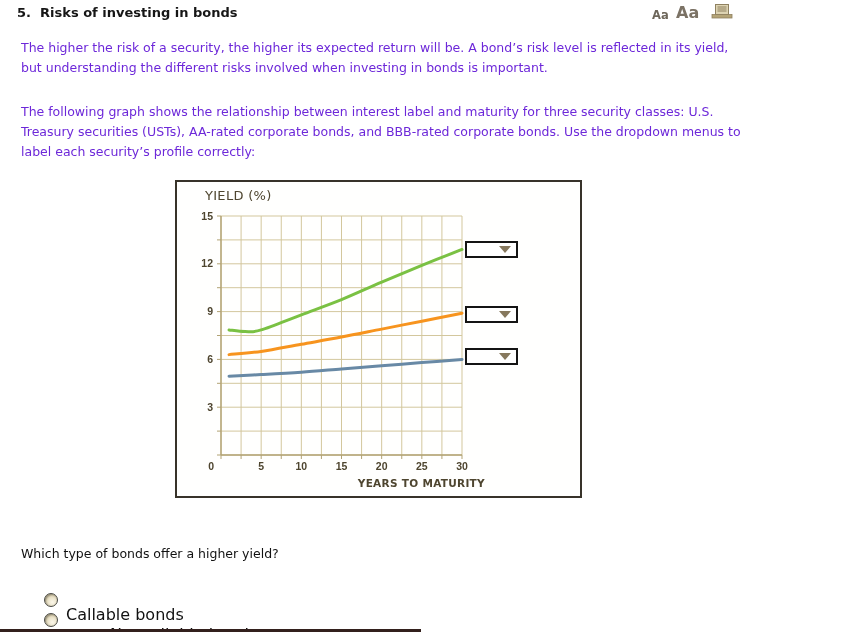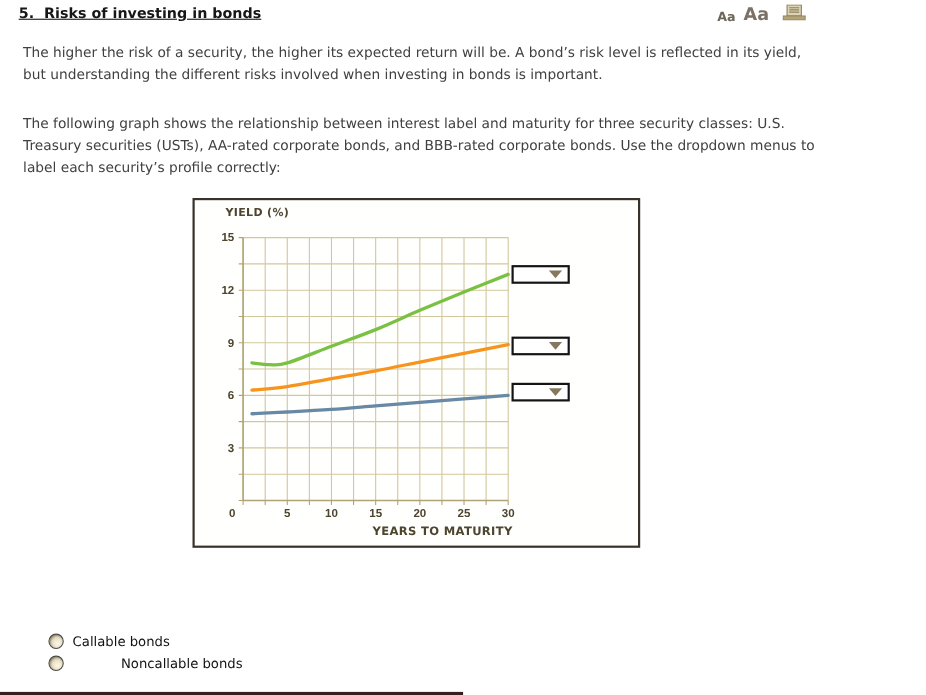--- a/index.html
+++ b/index.html
@@ -1,55 +1,55 @@
 <!DOCTYPE html>
 <html><head>
 <meta charset="utf-8">
 <style>
   html,body{margin:0;padding:0;background:#fff;}
   .page{position:relative;width:842px;height:632px;background:#ffffff;
         font-family:"DejaVu Sans","Liberation Sans",sans-serif;overflow:hidden;}
 
   .title{position:absolute;left:17px;top:5px;font-size:13px;font-weight:bold;
-         color:#161616;white-space:pre;text-decoration:underline;}
+         color:#161616;white-space:pre;}
 
   .aa-small{position:absolute;left:652px;top:8px;font-size:11.5px;font-weight:bold;
             color:#6d665a;cursor:pointer;}
   .aa-large{position:absolute;left:676px;top:3px;font-size:16px;font-weight:bold;
             color:#7b7265;cursor:pointer;}
   .printer{position:absolute;left:711px;top:4px;width:22px;height:15px;cursor:pointer;}
 
   .para{position:absolute;left:21px;width:724px;font-size:12.5px;line-height:20px;
-        color:#404040;}
+        color:#6d28d9;}
   #p1{top:38px;} #p2{top:102px;}
 
   .chart-panel{position:absolute;left:175px;top:180px;width:407px;height:318px;
                box-sizing:border-box;border:2px solid #38332a;background:#fffffe;}
-  .ylabel{position:absolute;left:28px;top:6px;font-size:10px;font-weight:bold;
+  .ylabel{position:absolute;left:28px;top:6px;font-size:13px;font-weight:normal;
           color:#4e452f;letter-spacing:.3px;}
   .xlabel{position:absolute;left:0;top:295px;width:289px;text-align:right;
-          font-size:10.5px;font-weight:bold;color:#4e452f;letter-spacing:.3px;}
+          font-size:10.5px;font-weight:bold;color:#4e452f;letter-spacing:.3px;padding-left:19px;}
   #chart-svg{position:absolute;left:0;top:0;}
   .ticktext{font-family:"Liberation Sans","DejaVu Sans",sans-serif;font-size:10.5px;
             font-weight:bold;fill:#4e452f;}
 
   .dropdown{position:absolute;left:288px;width:53px;height:17px;box-sizing:border-box;
             border:2px solid #141414;background:#ffffff;cursor:pointer;}
   #dd1{top:59px;} #dd2{top:124px;} #dd3{top:166px;}
   .caret{position:absolute;right:5px;top:3px;width:0;height:0;
          border-left:6px solid transparent;border-right:6px solid transparent;
          border-top:7px solid #86785d;}
 
   .question{position:absolute;left:21px;top:546px;font-size:12.5px;color:#111;}
   .option{position:absolute;left:44px;display:flex;align-items:center;}
   #opt1{top:576px;} #opt2{top:596px;gap:44px;}
   .radio{width:12px;height:12px;border-radius:50%;border:1px solid #4a4a44;
          background:radial-gradient(circle at 62% 68%, #fbf7ea 0%, #e6ddc0 55%, #bdb18c 100%);
          box-shadow:inset 1px 1px 2px rgba(80,75,60,.55);cursor:pointer;flex:none;}
-  .option-label{margin-left:8px;font-size:12px;color:#111;cursor:pointer;}
+  .option-label{margin-left:8px;font-size:16px;color:#111;cursor:pointer;margin-top:29px;}
 
   .bottom-divider{position:absolute;left:0;top:629px;width:421px;height:3px;
                   background:#33201d;}
 </style>
 </head>
 <body>
 
 <div class="page">
 
   <div class="title">5.  Risks of investing in bonds</div>
@@ -144,20 +144,21 @@
       <span class="caret"></span>
     </div>
     <div class="dropdown" id="dd2">
       <span class="caret"></span>
     </div>
     <div class="dropdown" id="dd3">
       <span class="caret"></span>
     </div>
   </div>
 
+  <div class="question">Which type of bonds offer a higher yield?</div>
 
   <div class="option" id="opt1">
     <span class="radio"></span>
     <span class="option-label">Callable bonds</span>
   </div>
   <div class="option" id="opt2">
     <span class="radio"></span>
     <span class="option-label">Noncallable bonds</span>
   </div>
 

